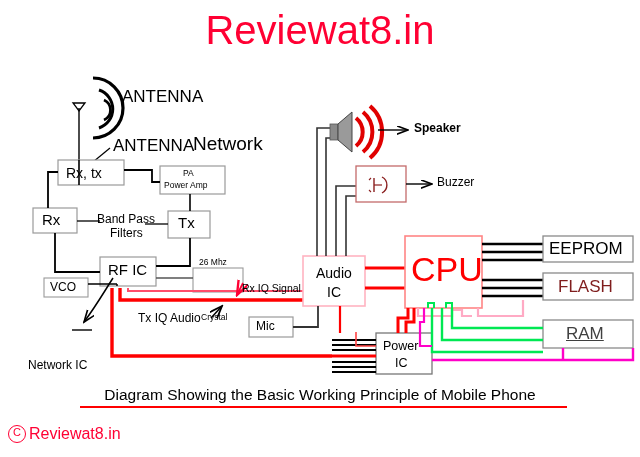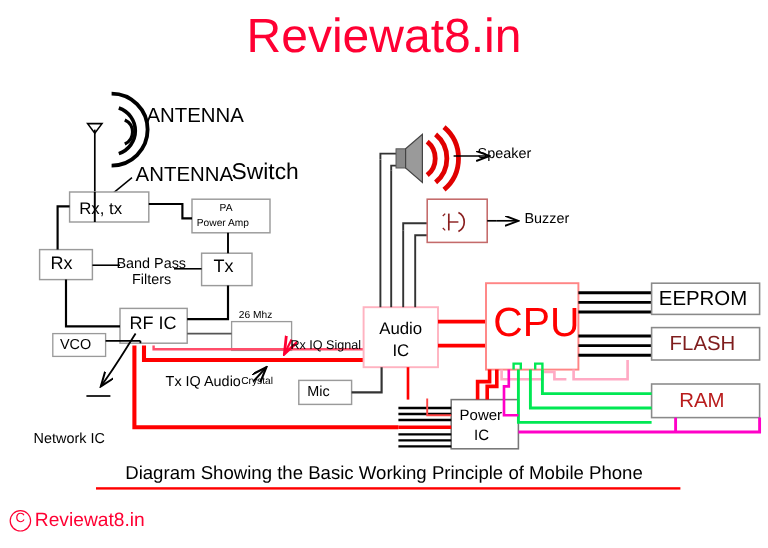--- a/index.html
+++ b/index.html
@@ -83,21 +83,21 @@
   }
   
   .box-text { font-size: 13px; color: #000; }
   .box-text-sm { font-size: 8.5px; color: #000; }
   .free-text { font-size: 12px; color: #000; }
   .big-label { font-size: 17px; color: #000; }
   .cpu-text { font-size: 34px; color: #ff0000; }
   .mem-text { font-size: 17px; }
   .eeprom-text { color: #000000; }
   .flash-text { color: #7f1d1d; }
-  .ram-text { color: #b91c1c; }
+  .ram-text { color: #404040; text-decoration: underline; }
 </style>
 </head>
 <body>
 
 <div id="page">
 
   <div id="site-title">Reviewat8.in</div>
 
   <svg id="svg-layer" viewBox="0 0 640 457" xmlns="http://www.w3.org/2000/svg">
     <defs>
@@ -241,21 +241,21 @@
     <polyline points="446,308 446,303 452,303 452,308" fill="none" stroke="#00e853" stroke-width="2"></polyline>
 
     <polyline points="432,360 633,360 633,348" fill="none" stroke="#ff00c8" stroke-width="2.4"></polyline>
     <polyline points="424,308 424,322 420,322 420,330" fill="none" stroke="#ff00c8" stroke-width="2.2"></polyline>
     <polyline points="420,330 420,346 432,346" fill="none" stroke="#ff00c8" stroke-width="2.2"></polyline>
     <line x1="563" y1="348" x2="563" y2="360" stroke="#ff00c8" stroke-width="2.4"></line>
   </svg>
 
   <div class="lbl big-label" style="left:122px; top:88px;">ANTENNA</div>
   <div class="lbl big-label" style="left:113px; top:137px;">ANTENNA</div>
-  <div class="lbl" style="left:193px; top:134px; font-size:19px;">Switch</div>
+  <div class="lbl" style="left:193px; top:134px; font-size:19px;">Network</div>
 
   <div class="lbl box-text" style="left:66px; top:166px; font-size:14px;">Rx, tx</div>
   <div class="lbl box-text-sm" style="left:183px; top:169px;">PA</div>
   <div class="lbl box-text-sm" style="left:164px; top:181px;">Power Amp</div>
   <div class="lbl" style="left:42px; top:212px; font-size:15px;">Rx</div>
   <div class="lbl" style="left:178px; top:215px; font-size:15px;text-align:right;">Tx</div>
   <div class="lbl free-text" style="left:97px; top:213px;">Band Pass</div>
   <div class="lbl free-text" style="left:110px; top:227px;">Filters</div>
 
   <div class="lbl" style="left:108px; top:262px; font-size:15px;">RF IC</div>
@@ -272,21 +272,21 @@
 
   <div class="lbl" style="left:383px; top:340px; font-size:12.5px;">Power</div>
   <div class="lbl" style="left:395px; top:357px; font-size:12.5px;">IC</div>
 
   <div class="lbl cpu-text" style="left:411px; top:252px;">CPU</div>
 
   <div class="lbl mem-text eeprom-text" style="left:549px; top:240px;">EEPROM</div>
   <div class="lbl mem-text flash-text" style="left:558px; top:278px;">FLASH</div>
   <div class="lbl mem-text ram-text" style="left:566px; top:325px;">RAM</div>
 
-  <div class="lbl free-text" style="left:398px; top:122px;">Speaker</div>
+  <div class="lbl free-text" style="left:414px; top:122px;font-weight:bold;">Speaker</div>
   <div class="lbl free-text" style="left:437px; top:176px;">Buzzer</div>
 
   <div id="caption">Diagram Showing the Basic Working Principle of Mobile Phone</div>
   <div id="caption-rule"></div>
 
   <div id="copyright-row">
     <div id="copy-mark">C</div>
     <div id="copy-text">Reviewat8.in</div>
   </div>
 

